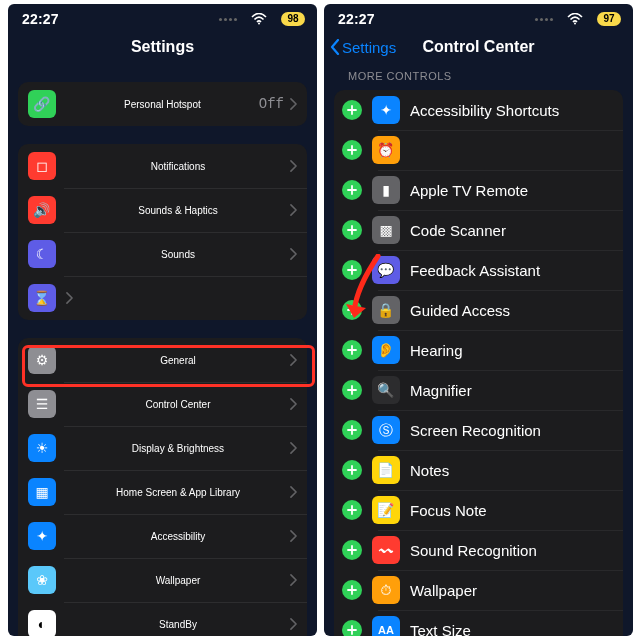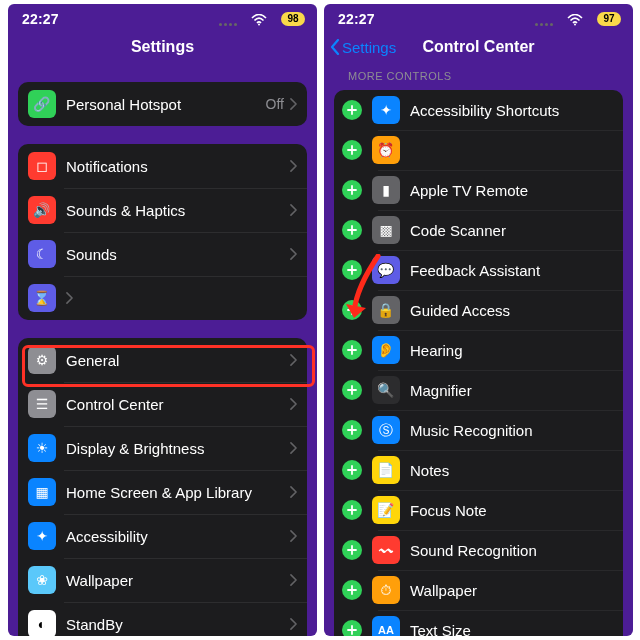--- a/index.html
+++ b/index.html
@@ -1,43 +1,43 @@
 <!DOCTYPE html>
 <html><head>
 <meta charset="utf-8">
 <style>
   * { margin: 0; padding: 0; box-sizing: border-box; font-family: -apple-system, "SF Pro Text", "Helvetica Neue", Arial, sans-serif; }
   body { background: #fff; width: 640px; height: 640px; overflow: hidden; position: relative; }
   .canvas { position: relative; width: 640px; height: 640px; background: #fff; }
-  .phone { position: absolute; top: 4px; width: 309px; height: 632px; background: #4c1d95; border-radius: 6px; overflow: hidden; color: #fff; }
+  .phone { position: absolute; top: 4px; width: 309px; height: 632px; background: #0f172a; border-radius: 6px; overflow: hidden; color: #fff; }
   .phone.left { left: 8px; }
   .phone.right { left: 324px; }
 
   
   .status { display: flex; align-items: center; justify-content: space-between; padding: 6px 12px 2px 14px; height: 26px; }
   .status .time { font-size: 14px; font-weight: 600; letter-spacing: 0.2px; }
-  .status .right { display: flex; align-items: flex-end; gap: 14px; }
+  .status .right { display: flex; align-items: center; gap: 14px; }
   .dots { display: flex; gap: 2px; }
   .dots span { width: 3px; height: 3px; border-radius: 50%; background: #666; }
   .battpill { background: #f9d94a; color: #000; font-size: 10px; font-weight: 700; padding: 2px 5px; border-radius: 8px; line-height: 1; min-width: 24px; text-align: center; }
 
   
   .nav { position: relative; height: 34px; display: flex; align-items: center; justify-content: center; }
   .nav .title { font-size: 16px; font-weight: 600; }
   .nav .back { position: absolute; left: 6px; top: 0; height: 34px; display: flex; align-items: center; gap: 2px; color: #0a84ff; font-size: 15px; }
   .nav .back .chev { width: 10px; height: 16px; }
 
   
   .group { margin: 18px 10px 0 10px; background: #1c1c1e; border-radius: 10px; overflow: hidden; }
   .group.tight { margin-top: 8px; }
   .row { display: flex; align-items: center; padding: 8px 10px 8px 10px; position: relative; }
   .row + .row::before { content: ""; position: absolute; left: 46px; right: 0; top: 0; height: 1px; background: rgba(255,255,255,0.08); }
   .row .icon { width: 28px; height: 28px; border-radius: 6px; flex: none; display: flex; align-items: center; justify-content: center; margin-right: 10px; }
-  .row .label { font-size: 15px; flex: 1 1 auto; white-space: nowrap; overflow: hidden; text-overflow: ellipsis; }
-  .row .value { font-size: 14px; color: #8e8e93; margin-right: 6px; }
+  .row .label { font-size: 10px; flex: 1 1 auto; white-space: nowrap; overflow: hidden; text-overflow: ellipsis; text-align: center; }
+  .row .value { font-size: 14px; color: #8e8e93; margin-right: 6px; font-family: Liberation Mono, monospace; }
   .row .disclosure { width: 7px; height: 12px; }
   .row .disclosure path { stroke: #636366; }
 
   
   .section-header { font-size: 11px; color: #8e8e93; letter-spacing: 0.5px; padding: 6px 16px 0 24px; text-transform: uppercase; }
   .cc-row { display: flex; align-items: center; padding: 6px 10px 6px 8px; position: relative; }
   .cc-row + .cc-row::before { content: ""; position: absolute; left: 44px; right: 0; top: 0; height: 1px; background: rgba(255,255,255,0.06); }
   .cc-row .add { flex: none; width: 20px; height: 20px; border-radius: 50%; background: #30d158; display: flex; align-items: center; justify-content: center; margin-right: 10px; }
   .cc-row .add svg { display:block; }
   .cc-row .cicon { width: 28px; height: 28px; border-radius: 6px; flex: none; display: flex; align-items: center; justify-content: center; margin-right: 10px; }
@@ -326,21 +326,21 @@
     </div>
         <div class="cc-row">
       <div class="add">
         <svg width="10" height="10" viewBox="0 0 10 10">
               <path d="M5 1 V9 M1 5 H9" stroke="#fff" stroke-width="1.8" stroke-linecap="round"></path>
             </svg>
       </div>
       <div class="cicon bg-blue">
             <span class="glyph" style="color:#fff;font-size:14px;font-weight:400;">Ⓢ</span>
           </div>
-      <span class="label">Music Recognition</span>
+      <span class="label">Screen Recognition</span>
     </div>
         <div class="cc-row">
       <div class="add">
         <svg width="10" height="10" viewBox="0 0 10 10">
               <path d="M5 1 V9 M1 5 H9" stroke="#fff" stroke-width="1.8" stroke-linecap="round"></path>
             </svg>
       </div>
       <div class="cicon bg-yellow">
             <span class="glyph" style="color:#000;font-size:14px;font-weight:400;">📄</span>
           </div>

